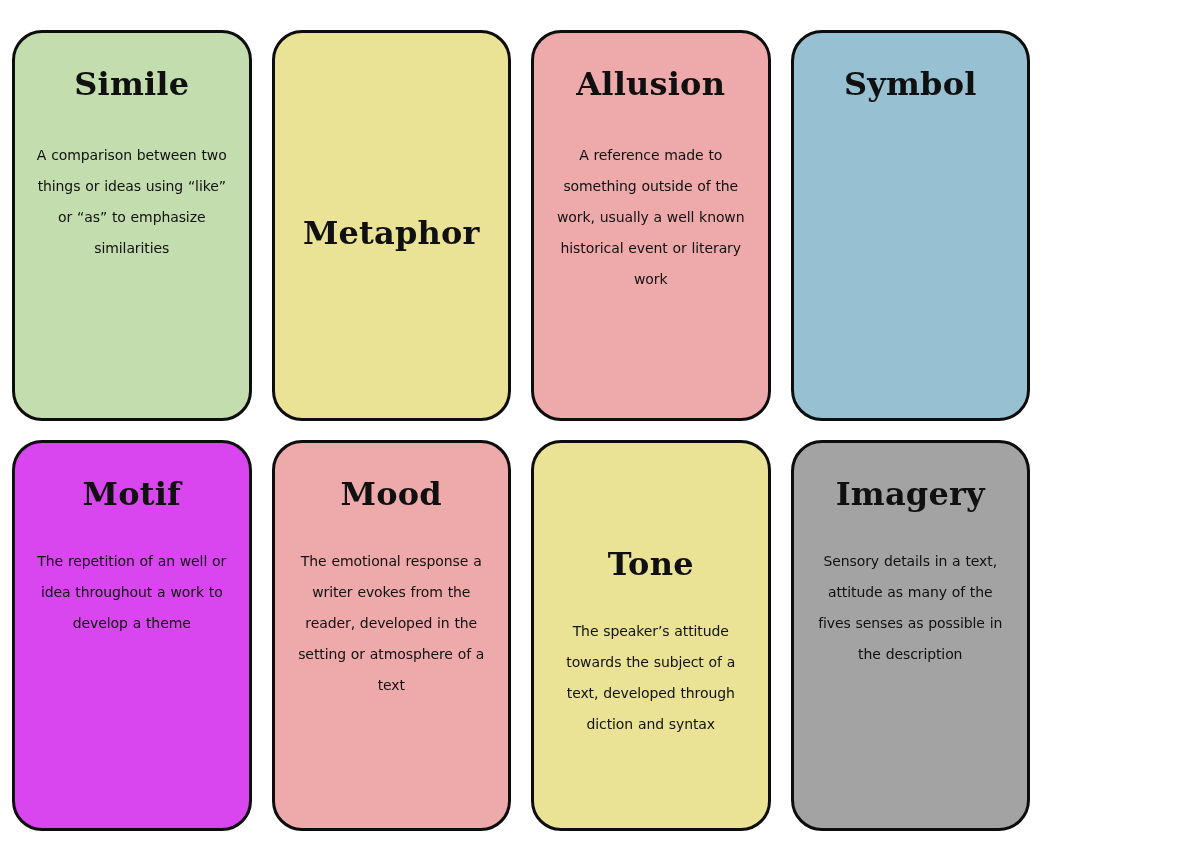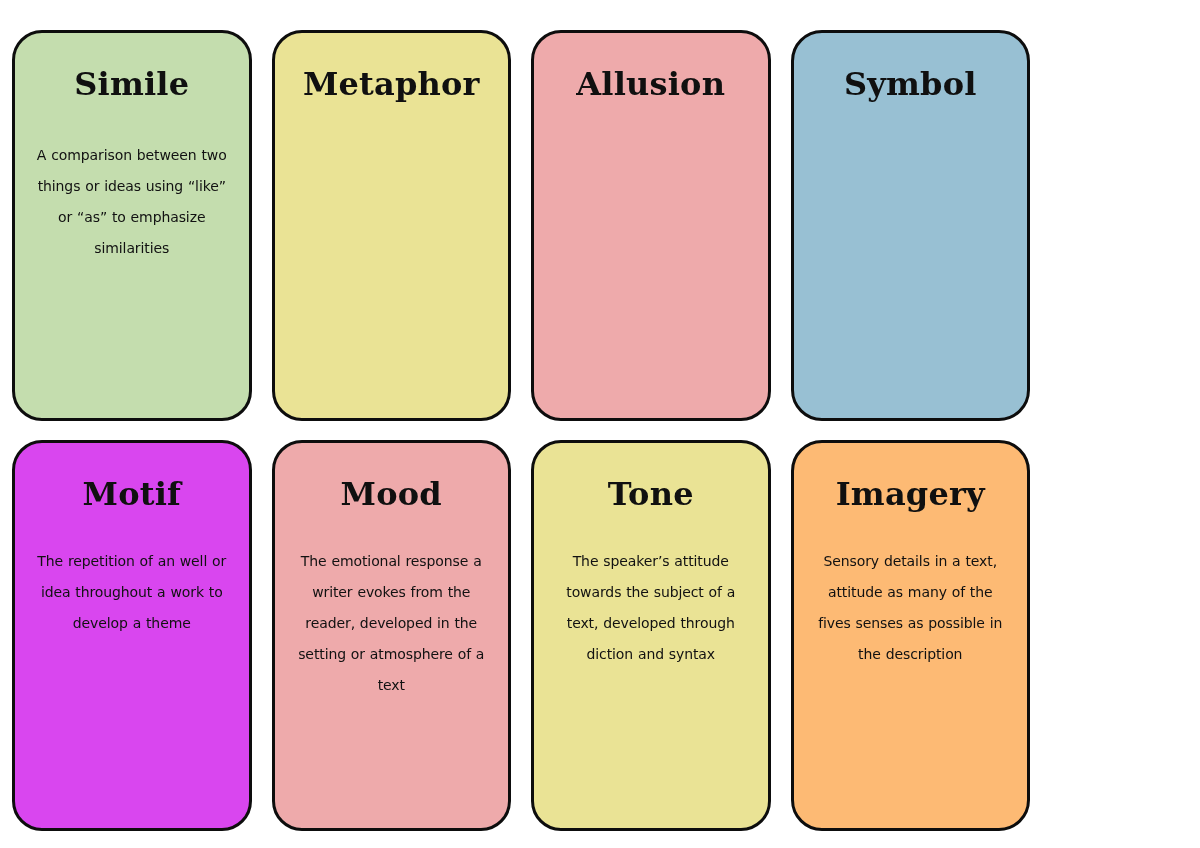--- a/index.html
+++ b/index.html
@@ -57,21 +57,21 @@
     line-height: 31px;
     color: #111111;
     text-align: center;
     letter-spacing: -0.1px;
     max-width: 218px;
     word-spacing: 0.5px;
   }
 
   
   .c-green  { background: #c4ddae; }
-  .c-yellow { background: #eae395; }
+  .c-yellow { background: #eae395; justify-content: center; }
   .c-pink   { background: #eeaaab; }
   .c-blue   { background: #98c0d3; border-radius: 31px; }
 
   
   .row2 .card-body { margin-top: 34px; }
 </style>
 </head>
 <body>
 
 <div class="board">
@@ -80,20 +80,21 @@
     <h2 class="card-title">Simile</h2>
     <p class="card-body">A comparison between two things or ideas using “like” or “as” to emphasize similarities</p>
   </div>
 
   <div class="card c-yellow" style="background: rgb(234, 227, 149); border-color: rgb(13, 13, 13);">
     <h2 class="card-title">Metaphor</h2>
   </div>
 
   <div class="card c-pink" style="background: rgb(238, 170, 171); border-color: rgb(13, 13, 13);">
     <h2 class="card-title">Allusion</h2>
+    <p class="card-body">A reference made to something outside of the work, usually a well known historical event or literary work</p>
   </div>
 
   <div class="card c-blue" style="background: rgb(152, 192, 211); border-color: rgb(13, 13, 13);">
     <h2 class="card-title">Symbol</h2>
   </div>
 
   <div class="card c-green row2" style="background: #d946ef; border-color: rgb(13, 13, 13);">
     <h2 class="card-title">Motif</h2>
     <p class="card-body">The repetition of an well or idea throughout a work to develop a theme</p>
   </div>
@@ -101,18 +102,18 @@
   <div class="card c-pink row2" style="background: rgb(238, 170, 171); border-color: rgb(13, 13, 13);">
     <h2 class="card-title">Mood</h2>
     <p class="card-body">The emotional response a writer evokes from the reader, developed in the setting or atmosphere of a text</p>
   </div>
 
   <div class="card c-yellow row2" style="background: rgb(234, 227, 149); border-color: rgb(13, 13, 13);">
     <h2 class="card-title">Tone</h2>
     <p class="card-body">The speaker’s attitude towards the subject of a text, developed through diction and syntax</p>
   </div>
 
-  <div class="card c-blue row2" style="background: #fdba74; border-color: rgb(13, 13, 13);">
+  <div class="card c-blue row2" style="background: #a3a3a3; border-color: rgb(13, 13, 13);">
     <h2 class="card-title">Imagery</h2>
     <p class="card-body">Sensory details in a text, attitude as many of the fives senses as possible in the description</p>
   </div>
 
 </div>
 
 </body></html>

